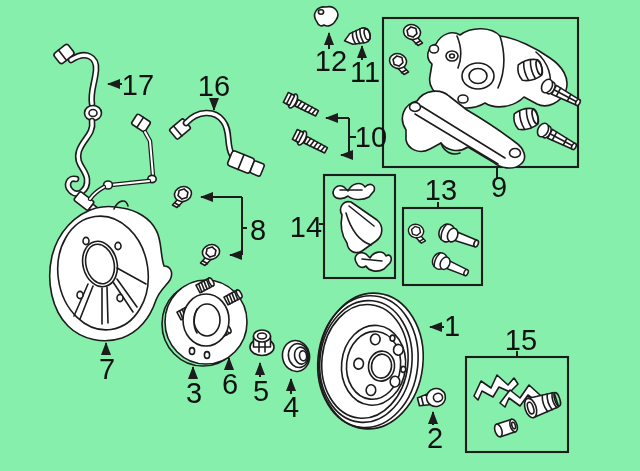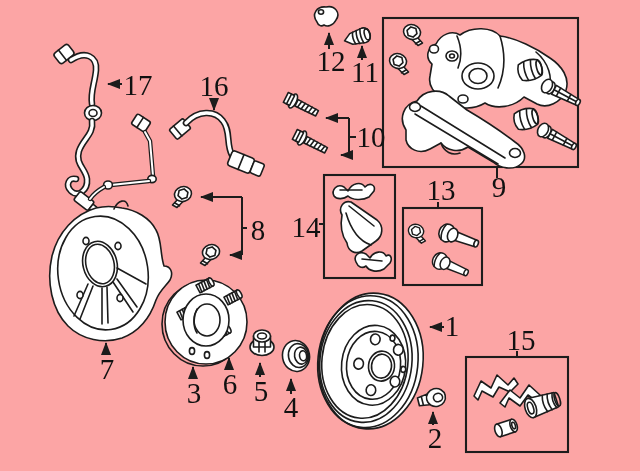--- a/index.html
+++ b/index.html
@@ -1,17 +1,17 @@
 <!DOCTYPE html>
 <html><head>
 <meta charset="utf-8">
 <style>
   html,body{margin:0;padding:0;background:#ffffff;}
-  .stage{position:relative;width:640px;height:471px;background:#fca5a5;overflow:hidden;
-         font-family:Liberation Serif, serif;}
+  .stage{position:relative;width:640px;height:471px;background:#86efac;overflow:hidden;
+         font-family:Liberation Sans, sans-serif;}
   svg{display:block}
   .ln{stroke:#1c1c1c;fill:none;stroke-width:1.6;stroke-linecap:round;stroke-linejoin:round;}
   .lnf{stroke:#1c1c1c;fill:#ffffff;stroke-width:1.6;stroke-linejoin:round;}
   .box{stroke:#1c1c1c;fill:none;stroke-width:2.1;}
   .callout-line{stroke:#1c1c1c;fill:none;stroke-width:2;}
   .tube-o{stroke:#1c1c1c;fill:none;stroke-width:6.6;stroke-linecap:round;}
   .tube-i{stroke:#ffffff;fill:none;stroke-width:3.4;stroke-linecap:round;}
   .rod-o{stroke:#1c1c1c;fill:none;stroke-width:4.4;stroke-linecap:round;}
   .rod-i{stroke:#ffffff;fill:none;stroke-width:2;stroke-linecap:round;}
   .num{font-size:29px;fill:#111;text-anchor:middle;font-weight:400;cursor:pointer;}

